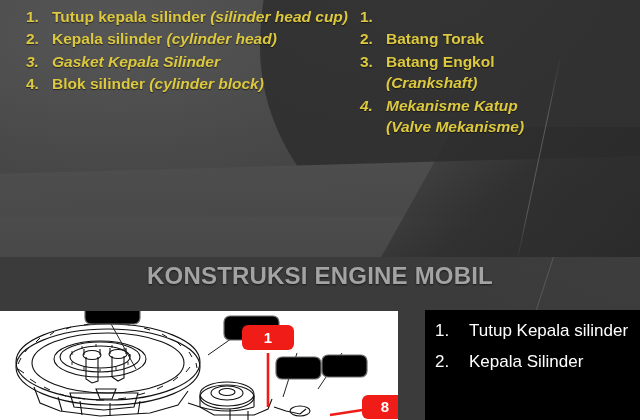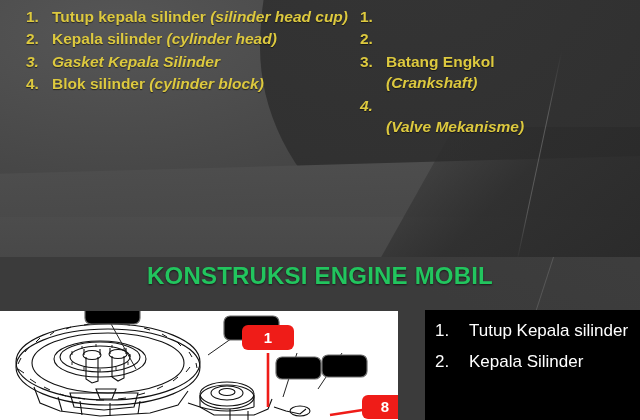--- a/index.html
+++ b/index.html
@@ -80,21 +80,21 @@
     position:absolute;right:-30px;top:-20px;width:240px;height:120px;
     background:linear-gradient(200deg, rgba(70,70,70,.25) 0%, rgba(50,50,50,0) 70%);
   }
   .slide-bottom .bgline{
     position:absolute;right:86px;top:0px;width:1px;height:60px;
     background:rgba(120,120,120,.45);
     transform:rotate(18deg);transform-origin:top center;
   }
   .slide-title{
     position:absolute;left:0;top:5px;width:640px;text-align:center;
-    color:#22c55e;font-size:24px;font-weight:bold;letter-spacing:.2px;
+    color:#a3a3a3;font-size:24px;font-weight:bold;letter-spacing:.2px;
     text-shadow:0 1px 2px rgba(0,0,0,.6);
   }
 
   
   .diagram{
     position:absolute;left:0;top:54px;width:398px;height:109px;
     background:#ffffff;overflow:hidden;
   }
   .diagram svg{display:block;}
 
@@ -145,29 +145,29 @@
       </ol>
     </div>
 
     <div class="col col-right">
       <ol class="goldlist">
         <li>
           <span class="num">1.</span>
         </li>
         <li>
           <span class="num">2.</span>
-          <span class="txt"><br></span>
+          <span class="txt"><span>Batang Torak</span><br></span>
         </li>
         <li>
           <span class="num">3.</span>
           <span class="txt"><span>Batang Engkol</span><br><span class="it">(Crankshaft)</span></span>
         </li>
         <li class="li-italic">
           <span class="num">4.</span>
-          <span class="txt"><br><span>(Valve Mekanisme)</span></span>
+          <span class="txt"><span>Mekanisme Katup</span><br><span>(Valve Mekanisme)</span></span>
         </li>
       </ol>
     </div>
   </div>
 
   <div class="slide-bottom">
     <div class="bgwedge"></div>
     <div class="bgline"></div>
 
     <div class="slide-title">KONSTRUKSI ENGINE MOBIL</div>

